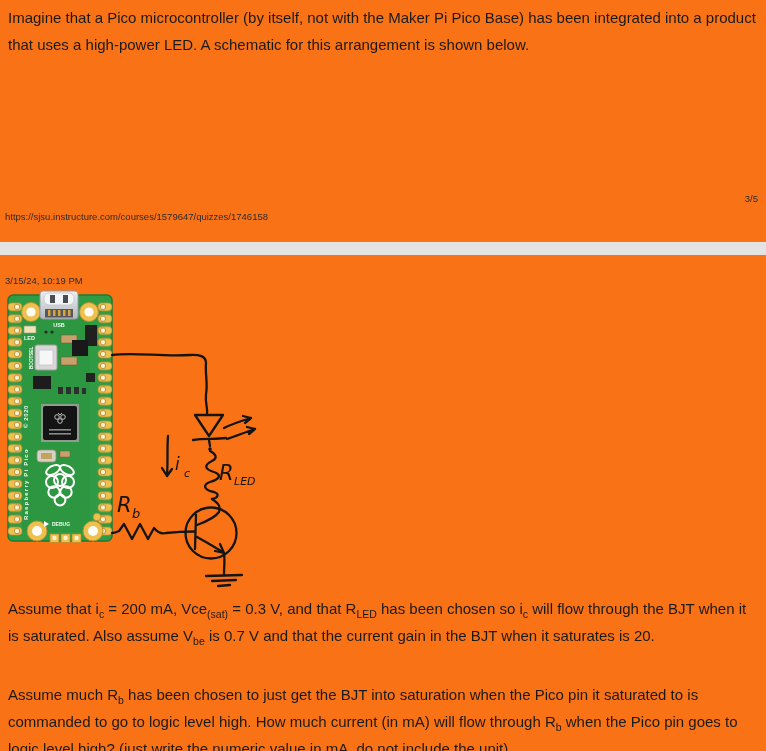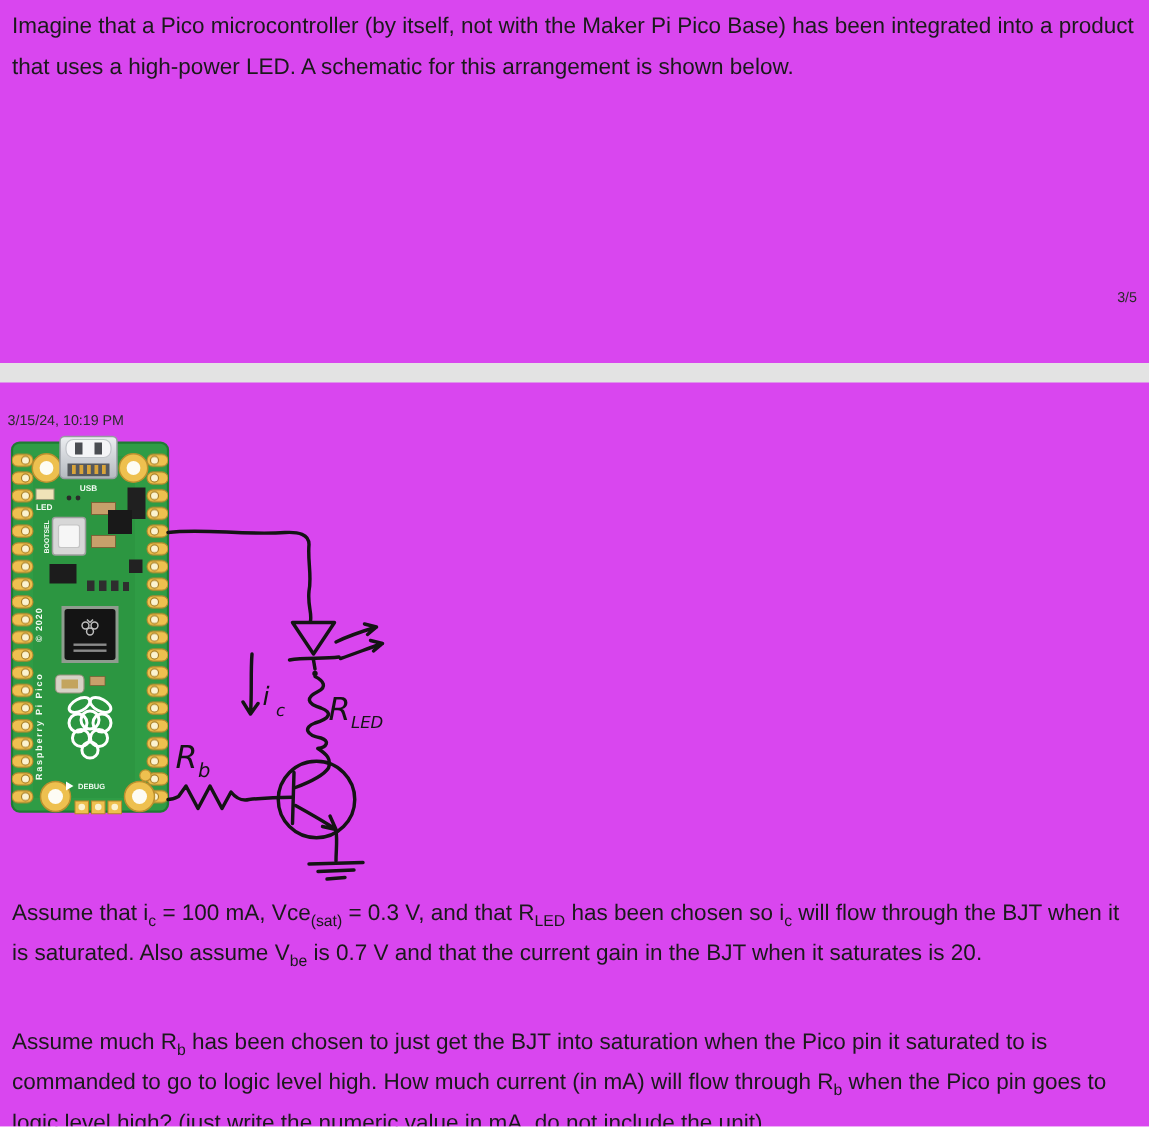--- a/index.html
+++ b/index.html
@@ -1,33 +1,34 @@
 <!DOCTYPE html>
 <html><head>
 <meta charset="utf-8">
 <style>
   html,body{margin:0;padding:0;background:#fff;}
-  .page{position:relative;width:766px;height:751px;background:#d946ef;overflow:hidden;
+  .page{position:relative;width:766px;height:751px;background:#f97316;overflow:hidden;
         font-family:"Liberation Sans", sans-serif;color:#1a1a1a;}
   .para{position:absolute;left:8px;width:751px;margin:0;font-size:15px;line-height:27px;color:#1a1a1a;}
   .para sub{font-size:10.5px;line-height:0;}
   .meta{position:absolute;font-size:9.5px;color:#2b2b2b;white-space:nowrap;}
   .divider{position:absolute;left:0;top:242px;width:766px;height:13px;background:#e3e3e3;}
   .figure{position:absolute;left:0;top:288px;}
   .silk{fill:#f2fbf3;font-family:"Liberation Sans",sans-serif;font-weight:bold;}
   .hand{fill:#141414;font-family:"DejaVu Sans",sans-serif;font-style:italic;}
   .ink{stroke:#141414;stroke-width:2.3;fill:none;stroke-linecap:round;stroke-linejoin:round;}
 </style>
 </head>
 <body>
 
 <div class="page">
 
   <p class="para" style="top:4px"><span>Imagine that a Pico microcontroller (by itself, not with the Maker Pi Pico Base) has been integrated into a product that uses a high-power LED. A schematic for this arrangement is shown below.</span></p>
 
+  <span class="meta" style="left:5px;top:211px">https://sjsu.instructure.com/courses/1579647/quizzes/1746158</span>
   <span class="meta" style="right:8px;top:193px">3/5</span>
 
   <div class="divider"></div>
 
   <span class="meta" style="left:5px;top:275px">3/15/24, 10:19 PM</span>
 
   <svg class="figure" width="300" height="312" viewBox="0 0 300 312">
     <defs>
       <linearGradient id="usbGrad" x1="0" y1="0" x2="0" y2="1">
         <stop offset="0" stop-color="#eceef1"></stop>
@@ -182,17 +183,17 @@
       <text class="hand" x="132" y="230" font-size="13">b</text>
 
       <g class="ink" stroke-width="2.5">
         <path d="M206,288 L242,287"></path>
         <path d="M212,293 L236,292"></path>
         <path d="M218,298 L230,297"></path>
       </g>
     </g>
   </svg>
 
-  <p class="para" style="top:595px"><span>Assume that i</span><sub>c</sub><span> = 100 mA, Vce</span><sub>(sat)</sub><span> = 0.3 V, and that R</span><sub>LED</sub><span> has been chosen so i</span><sub>c</sub><span> will flow through the BJT when it is saturated. Also assume V</span><sub>be</sub><span> is 0.7 V and that the current gain in the BJT when it saturates is 20.</span></p>
+  <p class="para" style="top:595px"><span>Assume that i</span><sub>c</sub><span> = 200 mA, Vce</span><sub>(sat)</sub><span> = 0.3 V, and that R</span><sub>LED</sub><span> has been chosen so i</span><sub>c</sub><span> will flow through the BJT when it is saturated. Also assume V</span><sub>be</sub><span> is 0.7 V and that the current gain in the BJT when it saturates is 20.</span></p>
 
   <p class="para" style="top:681px"><span>Assume much R</span><sub>b</sub><span> has been chosen to just get the BJT into saturation when the Pico pin it saturated to is commanded to go to logic level high. How much current (in mA) will flow through R</span><sub>b</sub><span> when the Pico pin goes to logic level high? (just write the numeric value in mA, do not include the unit)</span></p>
 
 </div>
 
 </body></html>

